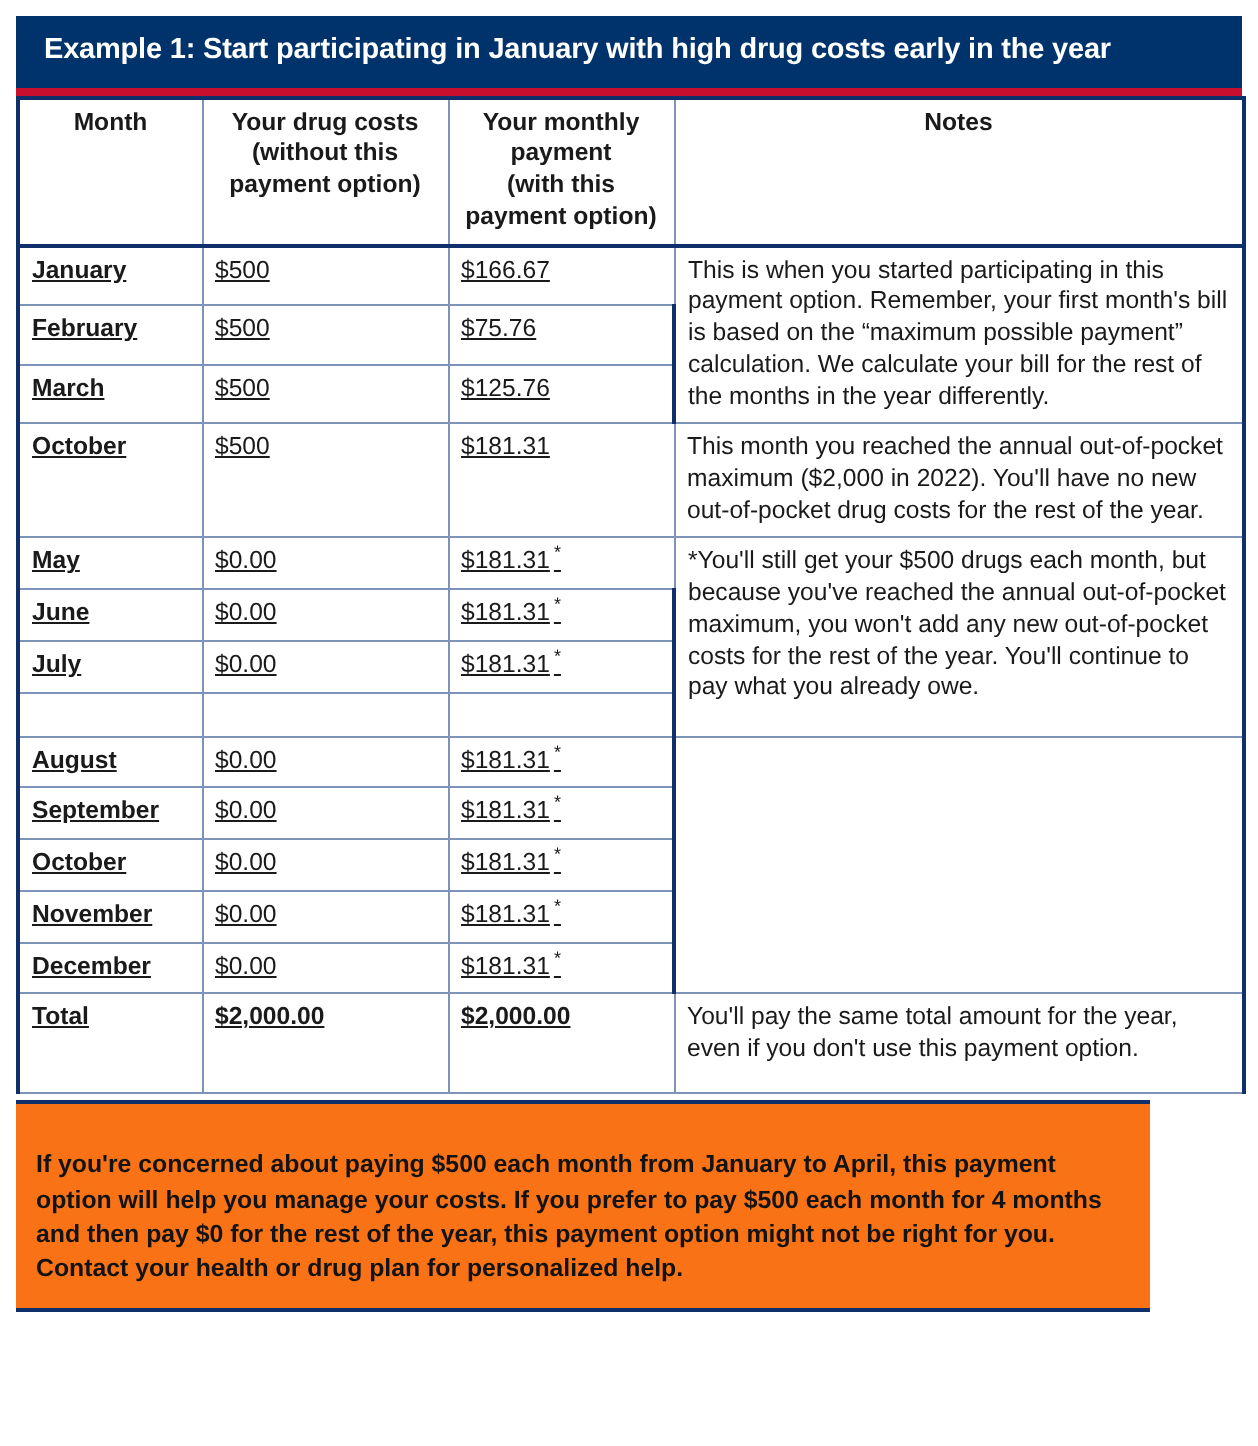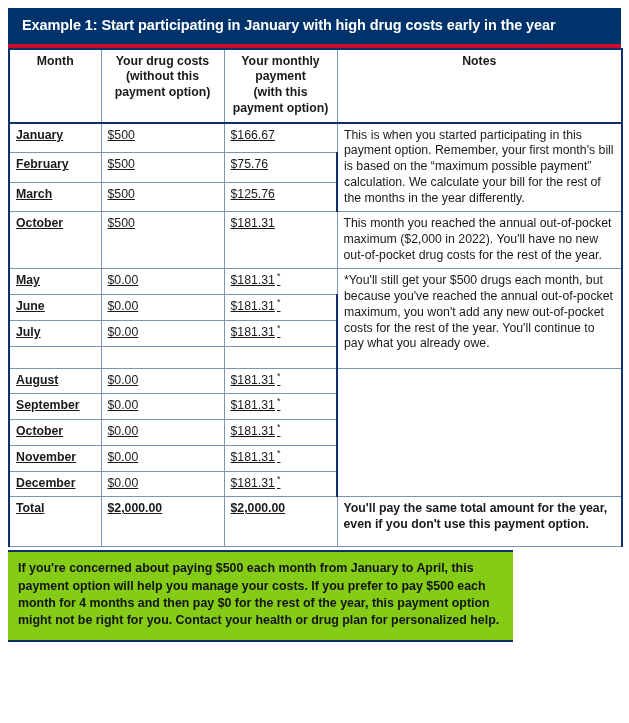--- a/index.html
+++ b/index.html
@@ -102,44 +102,44 @@
     line-height: 0;
     margin-left: 2px;
   }
 
   
   td.notes {
     padding-left: 8px;
     padding-right: 6px;
     line-height: 1.30;
   }
-  td.notes.bold { font-weight: bold; }
+  td.notes.bold { font-weight: normal; }
   td.notes.blank { border-left: 2px solid #10306b; }
 
   
   tr.sep-strong > * { border-top: 2px solid #10306b; }
   tr.sep-light  > * { border-top: 1.6px solid #8096bb; }
   tr.last-row > *   { border-bottom: 2px solid #10306b; }
   td.vsplit-right { border-right: 2px solid #10306b; }
 
   
   td.span-notes {
     border-top: 2px solid #10306b;
     border-bottom: 2px solid #10306b;
     border-left: 1.6px solid #8096bb;
   }
 
   
   .footer {
-    width: 505px;
-    box-sizing: border-box;
-    background: #84cc16;
+    width: 567px;
+    box-sizing: border-box;
+    background: #f97316;
     border-top: 2px solid #10306b;
     border-bottom: 2px solid #10306b;
-    padding: 8px 12px 10px 10px;
+    padding: 22px 12px 10px 10px;
     margin-top: 3px;
   }
   .footer p {
     margin: 0;
     font-size: 12.4px;
     font-weight: bold;
     line-height: 1.40;
     color: #131313;
   }
 </style>

